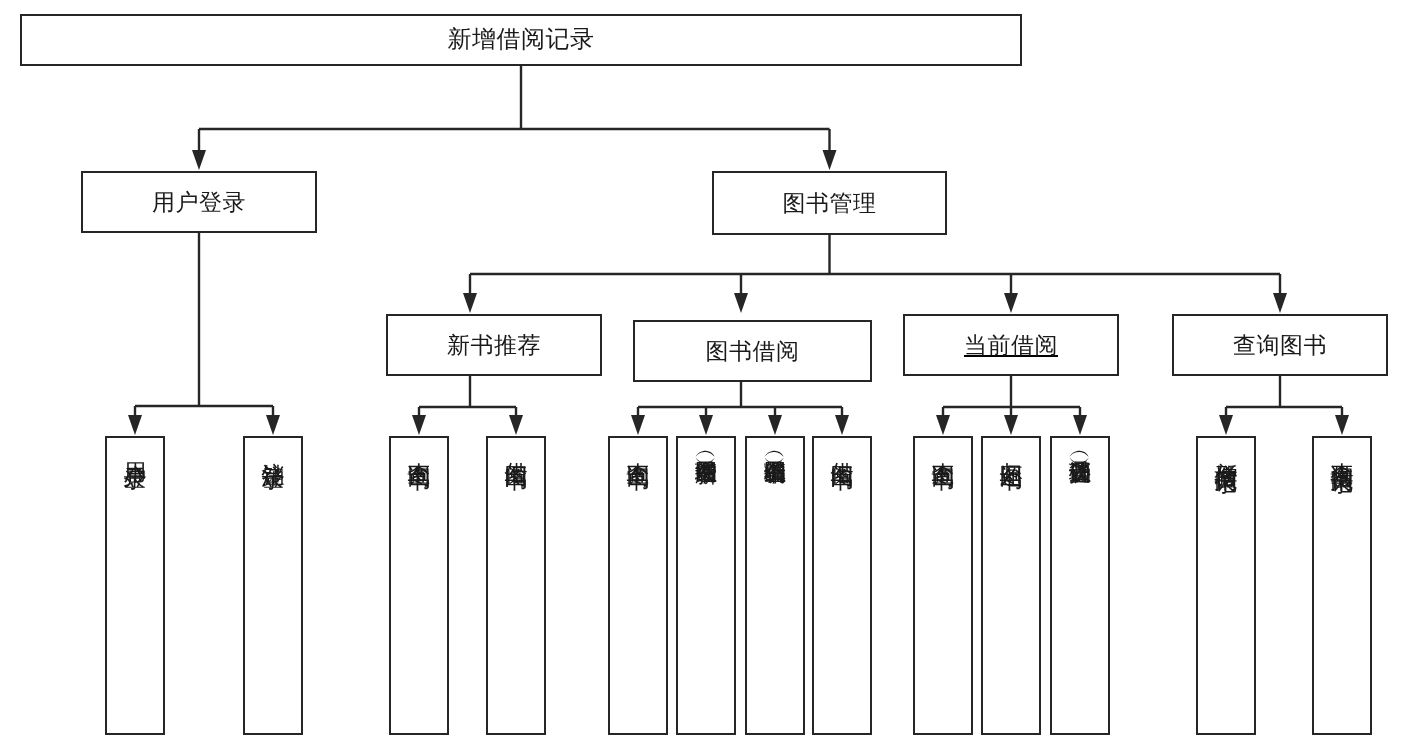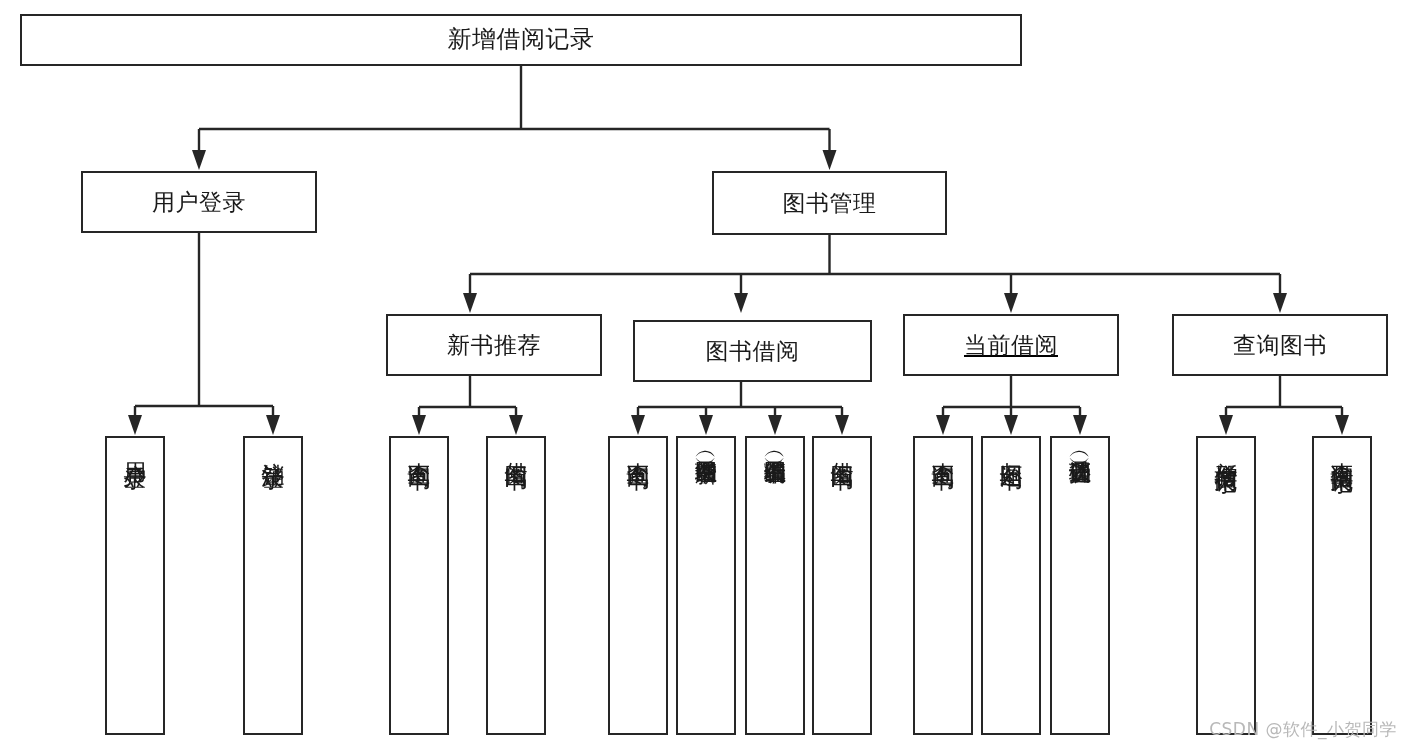--- a/index.html
+++ b/index.html
@@ -199,14 +199,13 @@
       <div class="node vert tall" style="left: 1050px; top: 436px; width: 60px; height: 299px;">
         <span class="node-label">确认归还（管理员）</span>
       </div>
       <div class="node vert" style="left: 1196px; top: 436px; width: 60px; height: 299px;">
         <span class="node-label">新增借阅记录</span>
       </div>
       <div class="node vert" style="left: 1312px; top: 436px; width: 60px; height: 299px;">
         <span class="node-label">查询借阅记录</span>
       </div>
     </div>
-  <div id="watermark">CSDN @软件_小贺同学</div>
 </div>
 
 </body></html>

